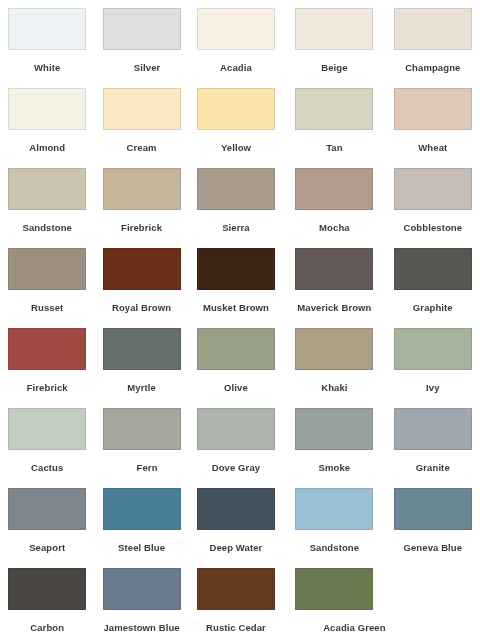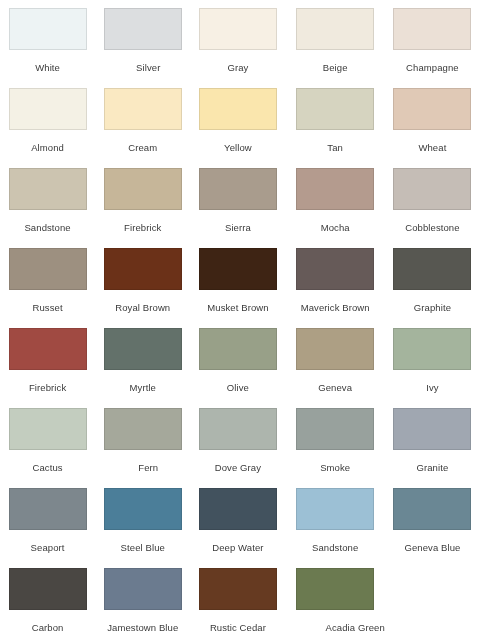--- a/index.html
+++ b/index.html
@@ -13,20 +13,21 @@
     font-family: "Liberation Sans", sans-serif;
     overflow: hidden;
   }
   #palette-grid {
     display: grid;
     grid-template-columns: repeat(5, 1fr);
     grid-template-rows: repeat(8, 80px);
     width: 480px;
     height: 641px;
     box-sizing: border-box;
+    font-weight: bold;
   }
   .swatch-cell {
     display: flex;
     flex-direction: column;
     align-items: center;
     justify-content: flex-start;
     padding-top: 8px;
     box-sizing: border-box;
   }
   .swatch-chip {
@@ -52,21 +53,21 @@
     <div class="swatch-cell">
       <div class="swatch-chip" title="White" style="background: rgb(237, 243, 244);"></div>
       <div class="swatch-label" style="color: rgb(58, 58, 58);">White</div>
     </div>
     <div class="swatch-cell">
       <div class="swatch-chip" title="Silver" style="background: rgb(220, 222, 224);"></div>
       <div class="swatch-label" style="color: rgb(58, 58, 58); margin-left: 11px;">Silver</div>
     </div>
     <div class="swatch-cell">
       <div class="swatch-chip" title="Linen" style="background: rgb(247, 240, 228);"></div>
-      <div class="swatch-label" style="color: rgb(58, 58, 58);">Gray</div>
+      <div class="swatch-label" style="color: rgb(58, 58, 58);">Acadia</div>
     </div>
     <div class="swatch-cell">
       <div class="swatch-chip" title="Beige" style="background: rgb(240, 234, 222);"></div>
       <div class="swatch-label" style="color: rgb(58, 58, 58);">Beige</div>
     </div>
     <div class="swatch-cell">
       <div class="swatch-chip" title="Champagne" style="background: rgb(235, 224, 214);"></div>
       <div class="swatch-label" style="color: rgb(58, 58, 58);">Champagne</div>
     </div>
     <div class="swatch-cell">
@@ -136,21 +137,21 @@
     <div class="swatch-cell">
       <div class="swatch-chip" title="Myrtle" style="background: rgb(99, 113, 106);"></div>
       <div class="swatch-label" style="color: rgb(58, 58, 58);">Myrtle</div>
     </div>
     <div class="swatch-cell">
       <div class="swatch-chip" title="Olive" style="background: rgb(152, 160, 136);"></div>
       <div class="swatch-label" style="color: rgb(58, 58, 58);">Olive</div>
     </div>
     <div class="swatch-cell">
       <div class="swatch-chip" title="Khaki" style="background: rgb(173, 159, 132);"></div>
-      <div class="swatch-label" style="color: rgb(58, 58, 58);">Geneva</div>
+      <div class="swatch-label" style="color: rgb(58, 58, 58);">Khaki</div>
     </div>
     <div class="swatch-cell">
       <div class="swatch-chip" title="Ivy" style="background: rgb(164, 180, 157);"></div>
       <div class="swatch-label" style="color: rgb(58, 58, 58);">Ivy</div>
     </div>
     <div class="swatch-cell">
       <div class="swatch-chip" title="Cactus" style="background: rgb(195, 205, 191);"></div>
       <div class="swatch-label" style="color: rgb(58, 58, 58);">Cactus</div>
     </div>
     <div class="swatch-cell">

